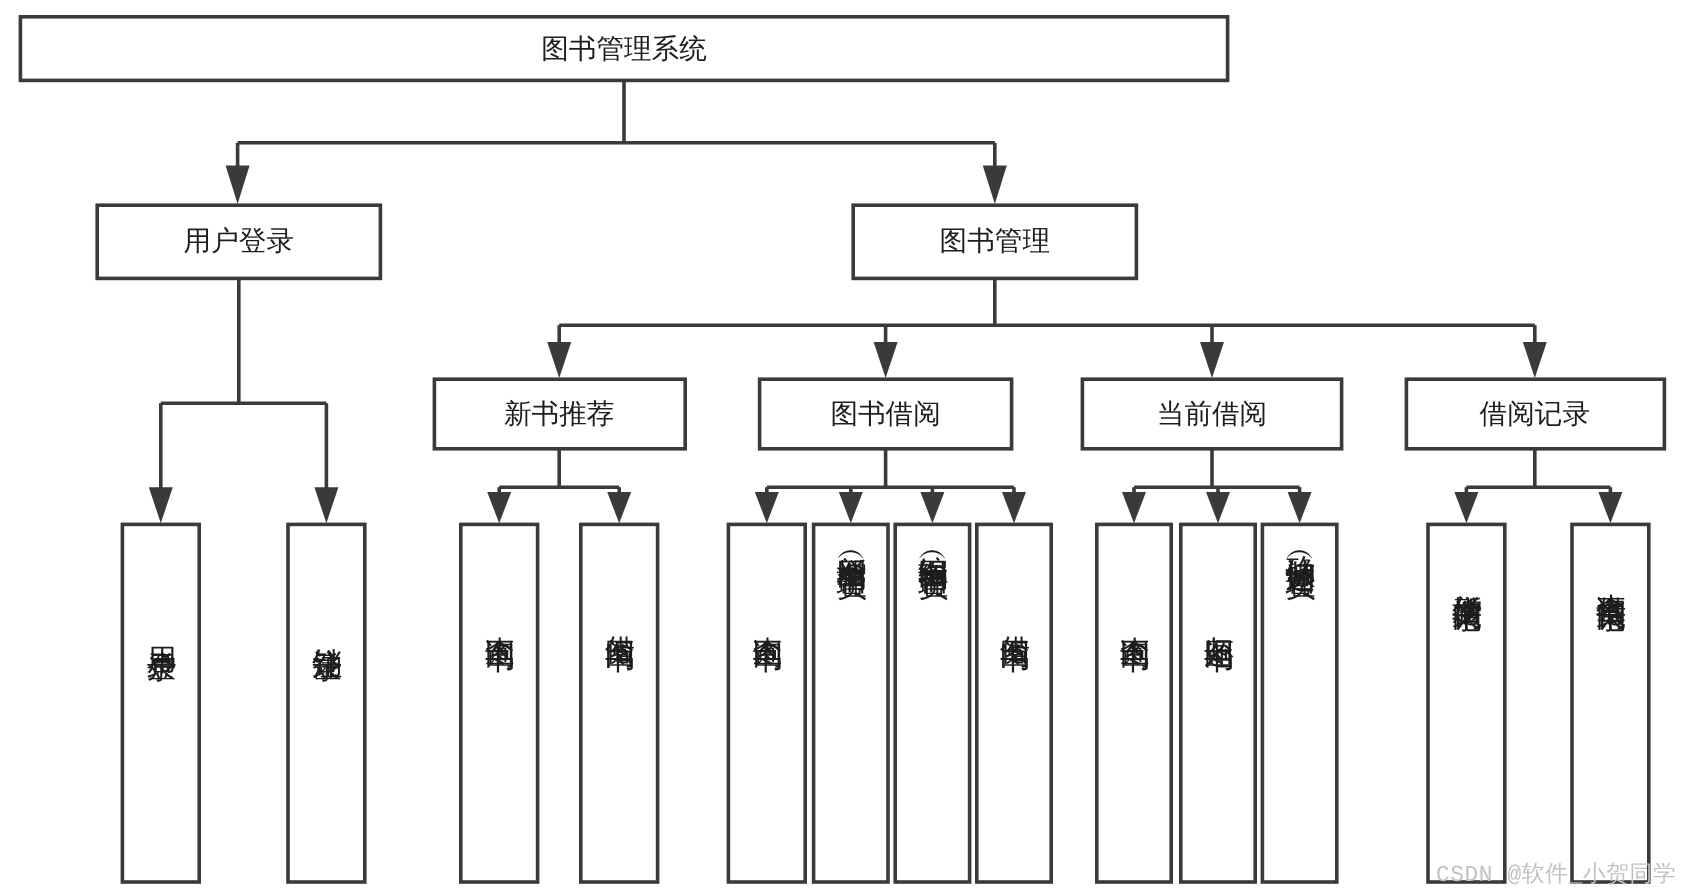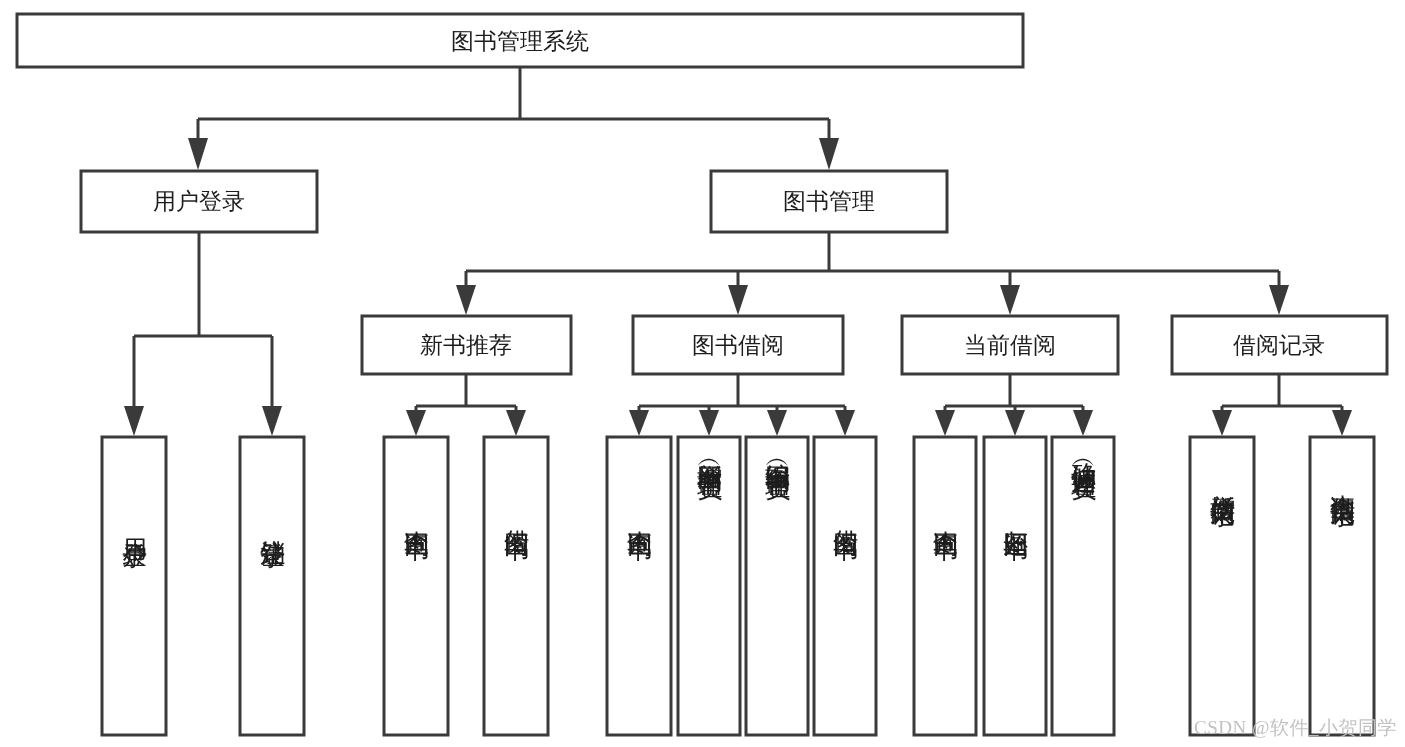--- a/index.html
+++ b/index.html
@@ -63,21 +63,21 @@
     font-size: 25px;
     line-height: 1.06;
     color: #1d1d1d;
     letter-spacing: 2px;
     white-space: nowrap;
   }
   .watermark {
     position: absolute;
     right: 8px;
     bottom: 6px;
-    font-family: Liberation Serif, serif;
+    font-family: Liberation Mono, monospace;
     font-size: 19px;
     color: #c2c2c2;
     white-space: nowrap;
     letter-spacing: 0.5px;
   }
 </style>
 </head>
 <body>
 
 <div id="diagram-root">

